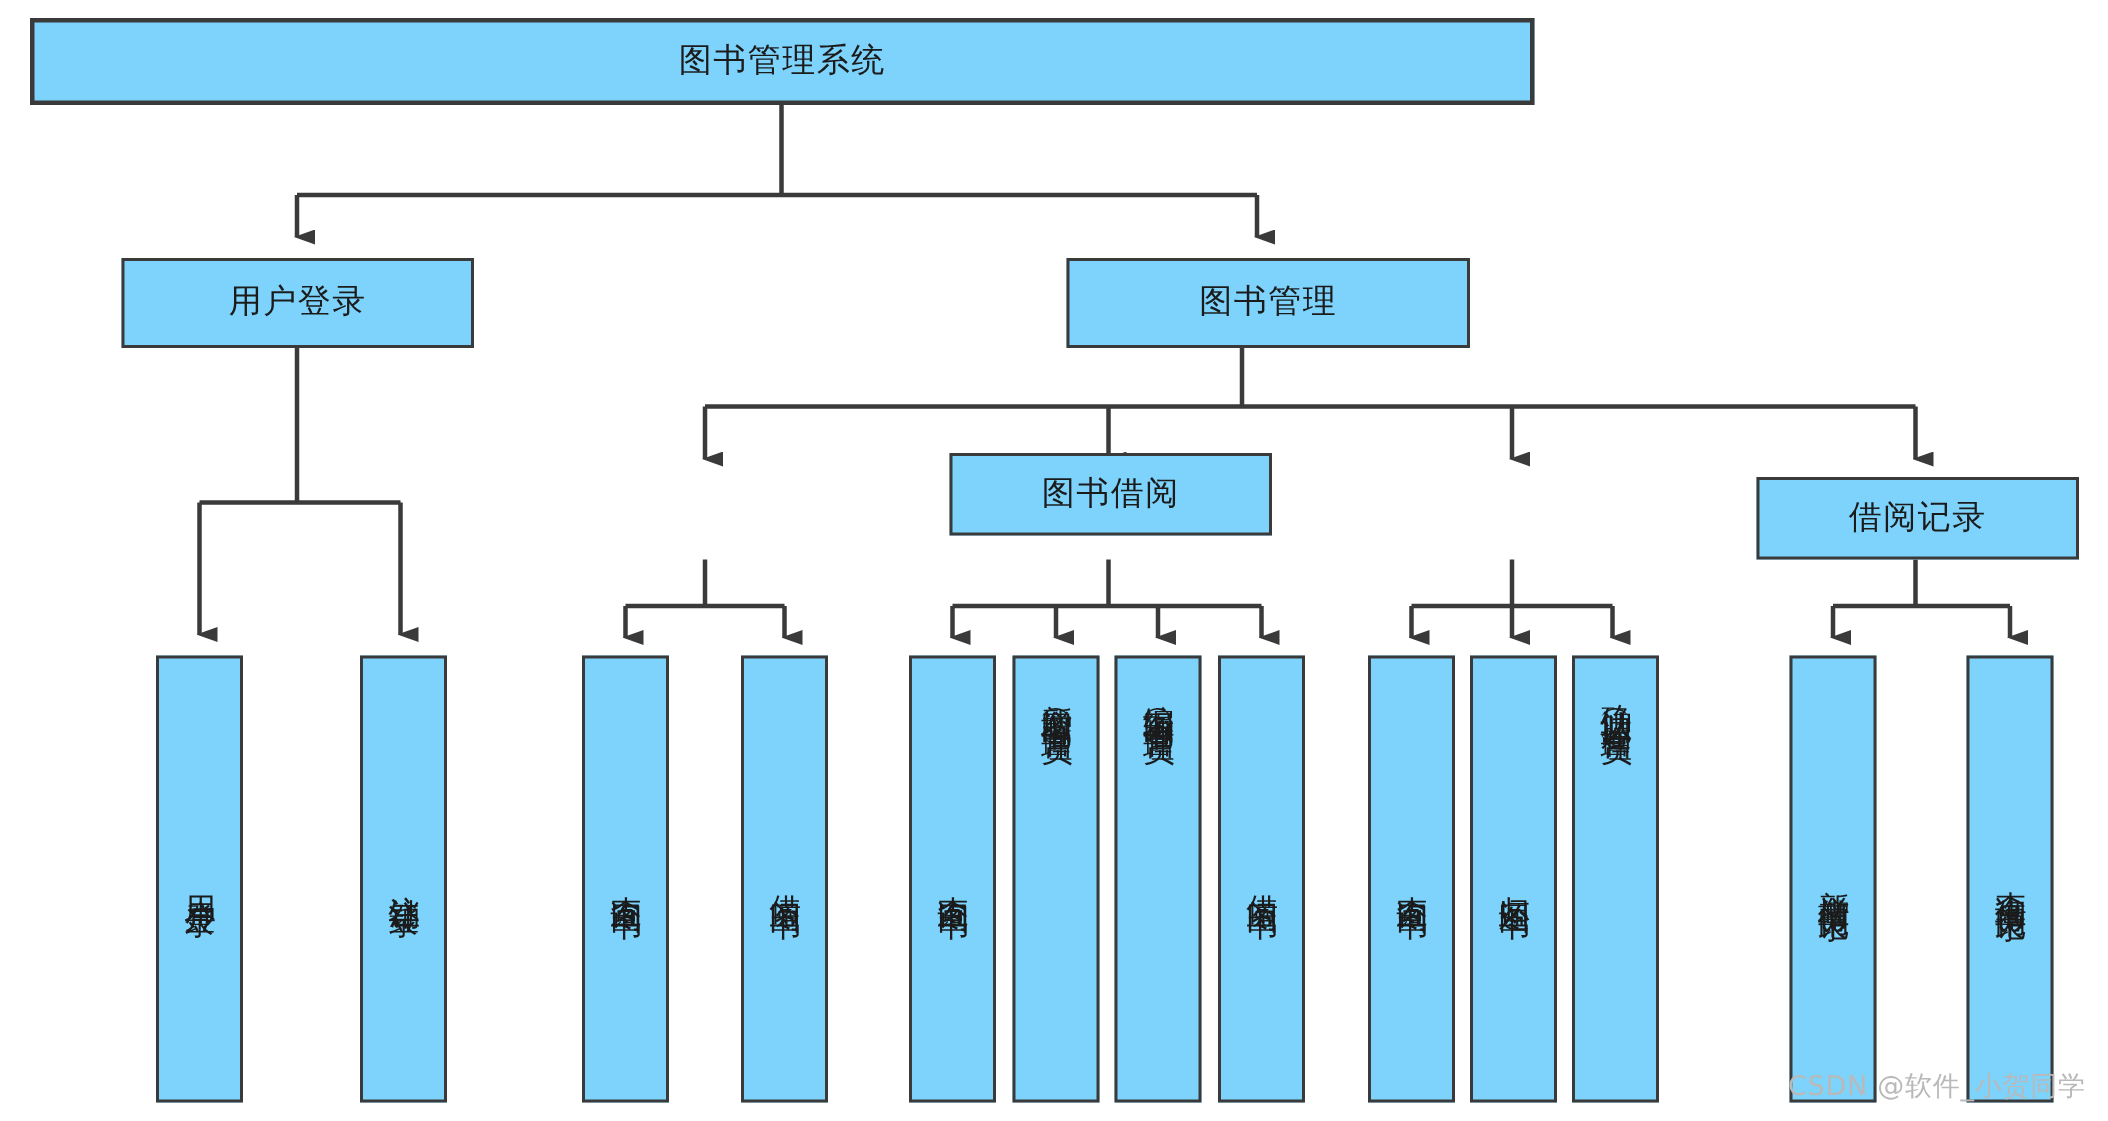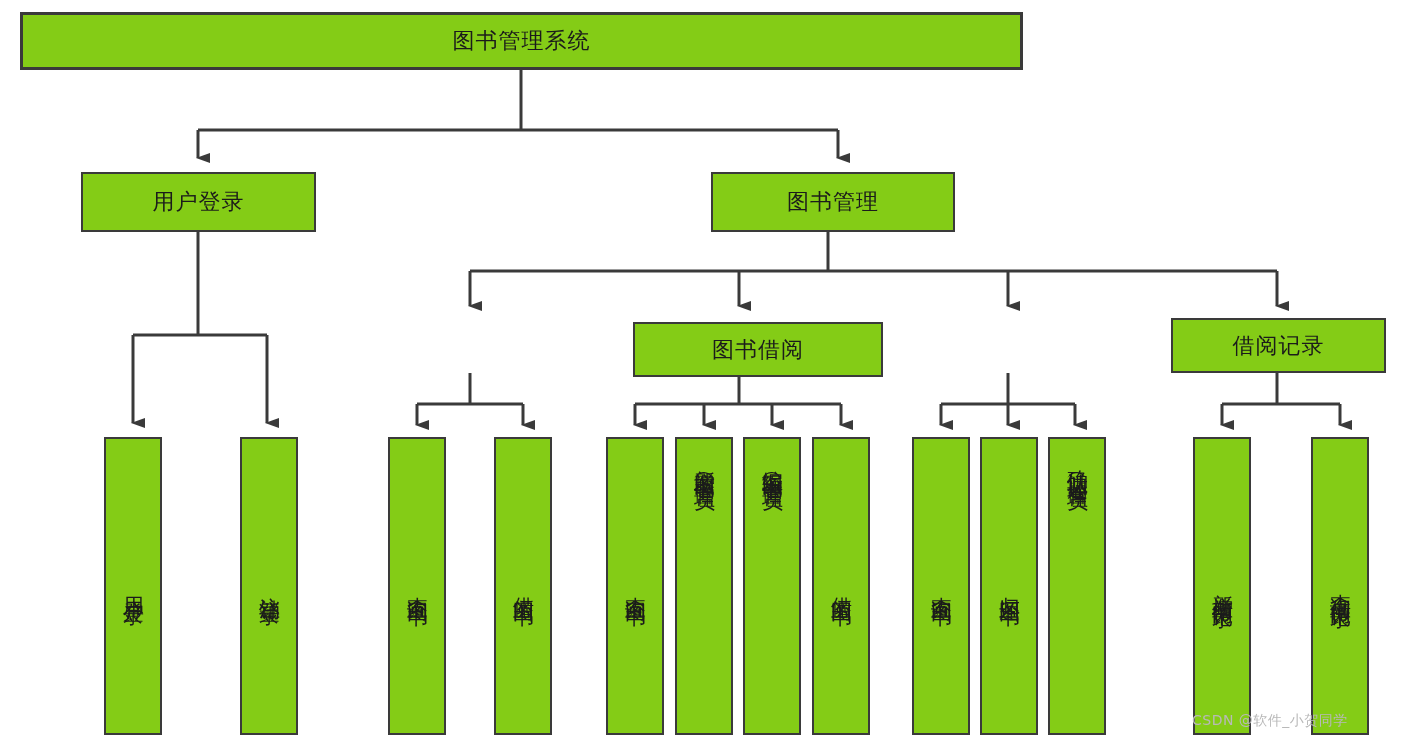--- a/index.html
+++ b/index.html
@@ -9,21 +9,21 @@
     background:#ffffff;
     font-family:"DejaVu Sans","Liberation Sans",sans-serif;
     overflow:hidden;
   }
   #stage{position:relative;width:1405px;height:747px;}
   #wires{position:absolute;left:0;top:0;width:1405px;height:747px;}
 
   .node{
     position:absolute;
     box-sizing:border-box;
-    background:#84cc16;
+    background:#7dd3fc;
     border:2px solid #3a3a3a;
     display:flex;
     align-items:center;
     justify-content:center;
     color:#1b1b1b;
   }
   .node.root{border-width:3px;}
   .node .lbl{
     font-size:22px;
     letter-spacing:1px;
@@ -41,21 +41,21 @@
     font-size:21px;
     letter-spacing:3px;
     white-space:normal;
     line-height:1.0;
   }
   .node.vert.mid{align-items:center;padding-top:0;}
 
   #watermark{
     position:absolute;
     left:1192px;top:712px;
-    font-size:14px;
+    font-size:18px;
     color:#b9b9b9;
     letter-spacing:0.5px;
     white-space:nowrap;
     user-select:none;
   }
 </style>
 </head>
 <body>
 
 <div id="stage">
@@ -110,25 +110,25 @@
     </g>
   </svg>
 
   <div class="node root" style="left:20px;top:12px;width:1003px;height:58px;">
     <span class="lbl">图书管理系统</span>
   </div>
 
   <div class="node" style="left:81px;top:172px;width:235px;height:60px;">
     <span class="lbl">用户登录</span>
   </div>
-  <div class="node" style="left:711px;top:172px;width:244px;height:60px;">
+  <div class="node" style="left:711px;top:172px;width:269px;height:60px;">
     <span class="lbl">图书管理</span>
   </div>
 
-  <div class="node" style="left:633px;top:322px;width:250px;height:55px;">
+  <div class="node" style="left:633px;top:302px;width:215px;height:55px;">
     <span class="lbl">图书借阅</span>
   </div>
   <div class="node" style="left:1171px;top:318px;width:215px;height:55px;">
     <span class="lbl">借阅记录</span>
   </div>
 
   <div class="node vert mid" style="left:104px;top:437px;width:58px;height:298px;">
     <span class="lbl">用户登录</span>
   </div>
   <div class="node vert mid" style="left:240px;top:437px;width:58px;height:298px;">

